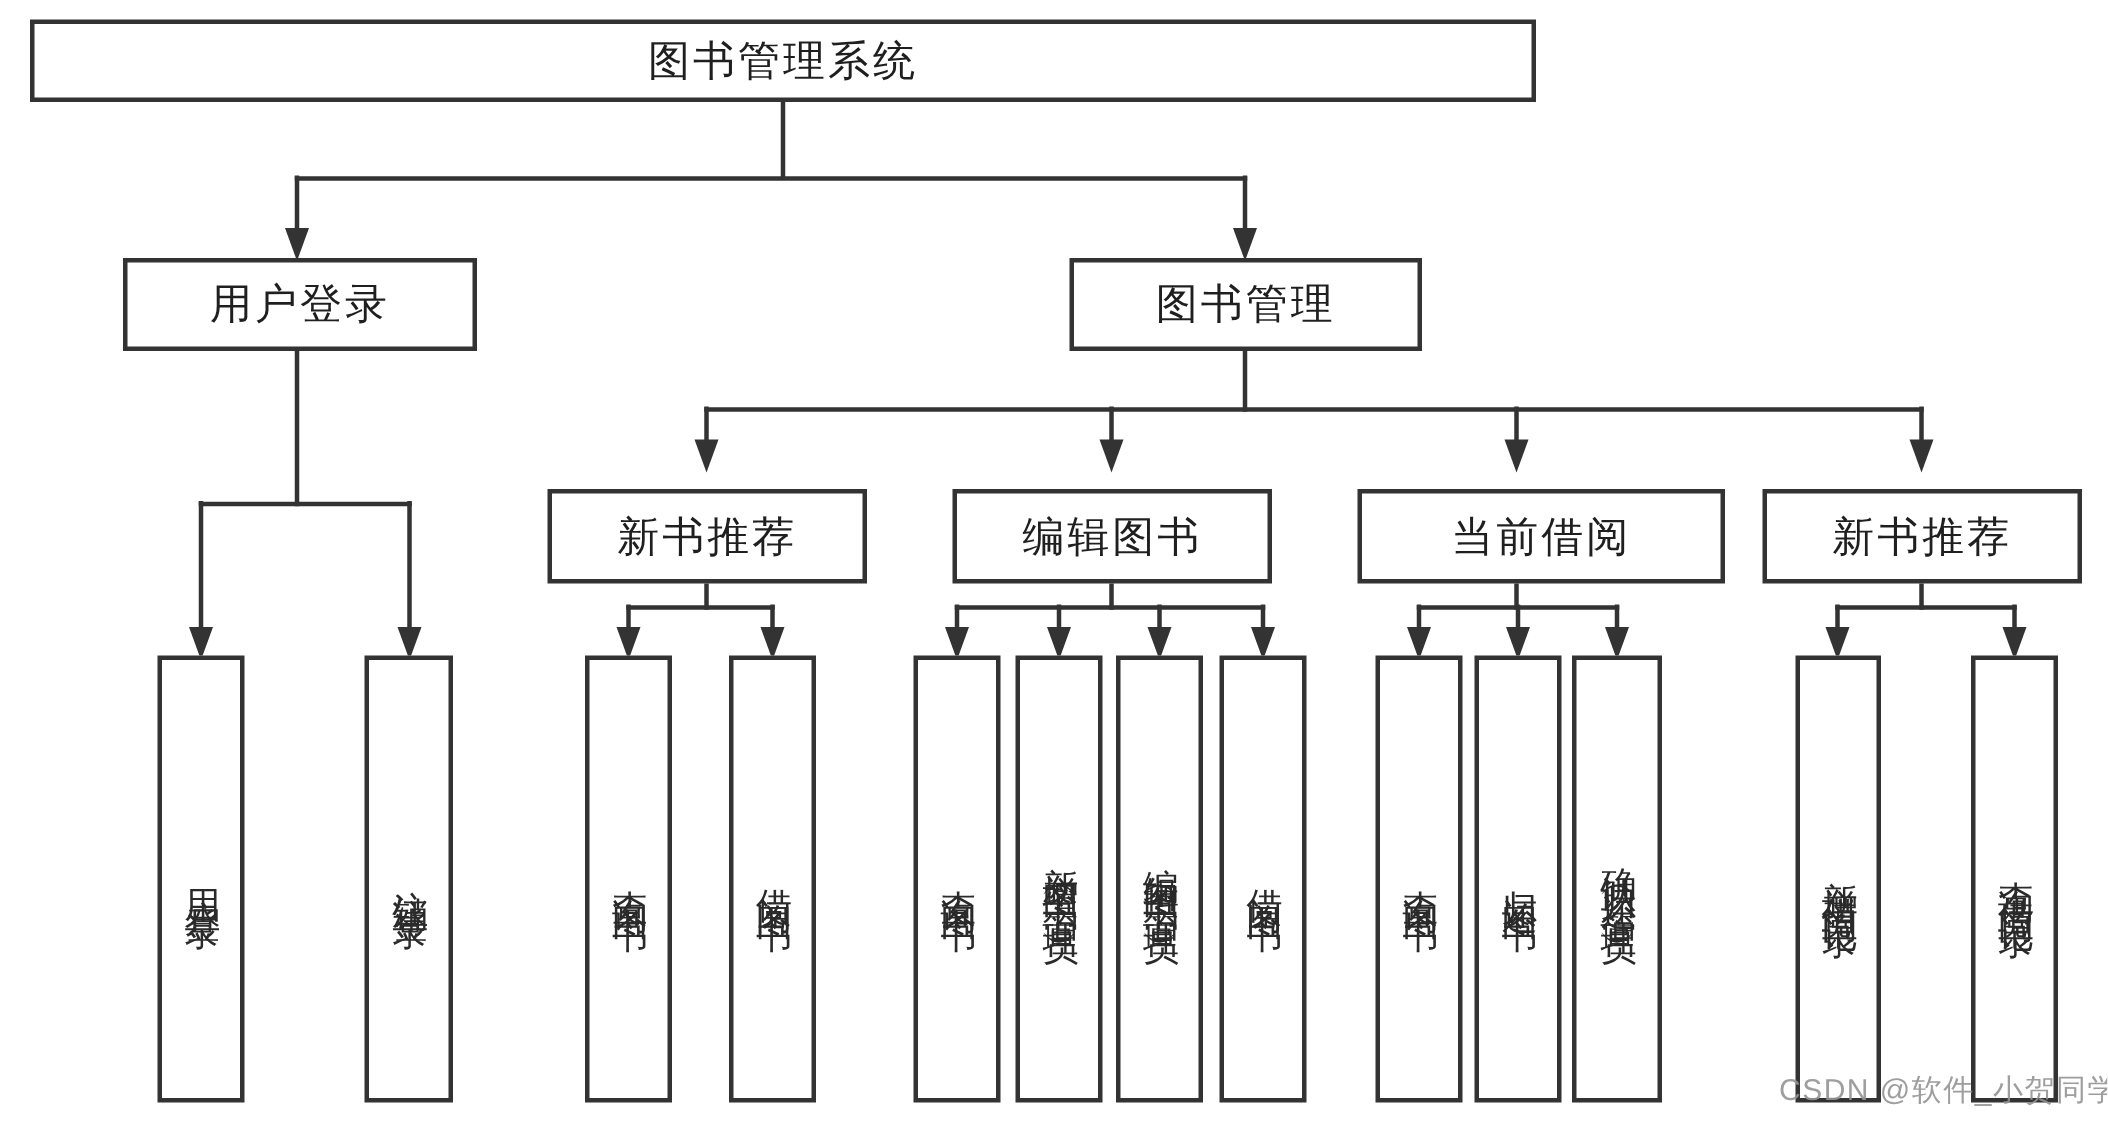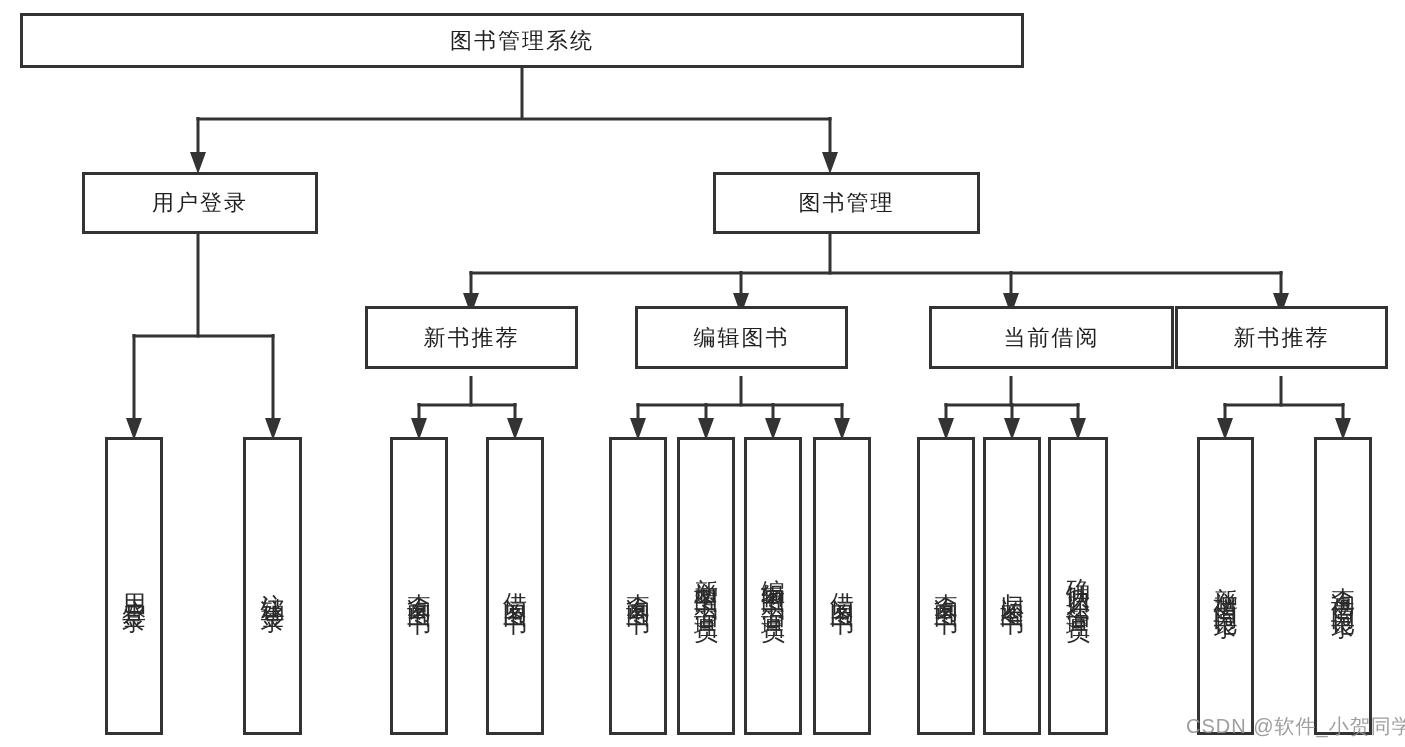--- a/index.html
+++ b/index.html
@@ -22,28 +22,28 @@
     height: 747px;
   }
   .hbox {
     position: absolute;
     box-sizing: border-box;
     background: #ffffff;
     border: 3px solid #333333;
     display: flex;
     align-items: center;
     justify-content: center;
-    font-size: 22px;
+    font-size: 28px;
     letter-spacing: 2px;
     color: #1f1f1f;
     white-space: nowrap;
   }
   .root-box { left: 20px; top: 13px; width: 1004px; height: 55px; }
   .l2 { top: 172px; height: 62px; }
-  .l3 { top: 306px; height: 63px; }
+  .l3 { top: 326px; height: 63px; }
   .vbox {
     position: absolute;
     top: 437px;
     height: 298px;
     box-sizing: border-box;
     background: #ffffff;
     border: 3px solid #333333;
     display: flex;
     align-items: center;
     justify-content: center;
@@ -140,31 +140,31 @@
     </g>
   </svg>
 
   <div class="hbox root-box">
     <span>图书管理系统</span>
   </div>
 
   <div class="hbox l2" style="left:82px; width:236px;">
     <span>用户登录</span>
   </div>
-  <div class="hbox l2" style="left:713px; width:267px;">
+  <div class="hbox l2" style="left:713px; width:235px;">
     <span>图书管理</span>
   </div>
 
   <div class="hbox l3" style="left:365px; width:213px;">
     <span>新书推荐</span>
   </div>
   <div class="hbox l3" style="left:635px; width:213px;">
     <span>编辑图书</span>
   </div>
-  <div class="hbox l3" style="left:905px; width:245px;margin-left:24px;">
+  <div class="hbox l3" style="left:905px; width:245px;">
     <span>当前借阅</span>
   </div>
   <div class="hbox l3" style="left:1175px; width:213px;">
     <span>新书推荐</span>
   </div>
 
   <div class="vbox" style="left:105px; width:58px;">
     <span>用户登录</span>
   </div>
   <div class="vbox" style="left:243px; width:59px;">

